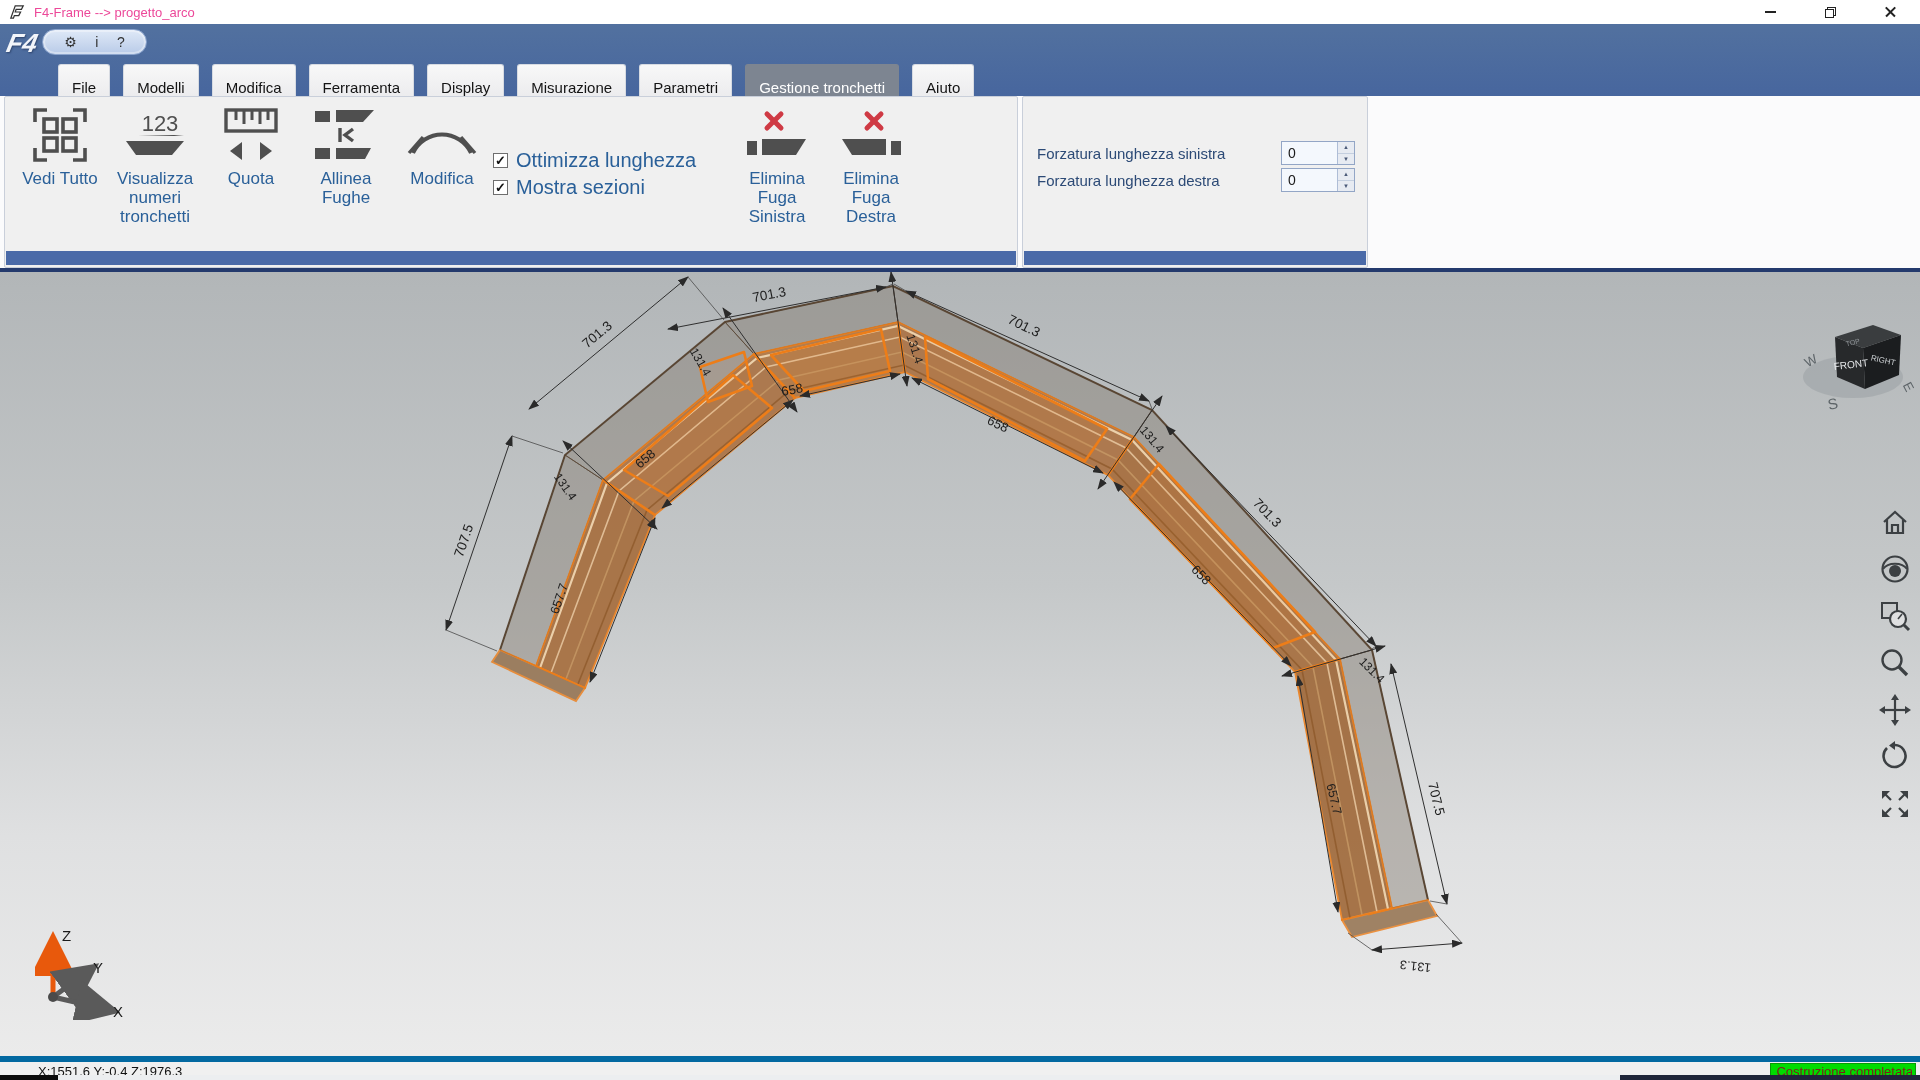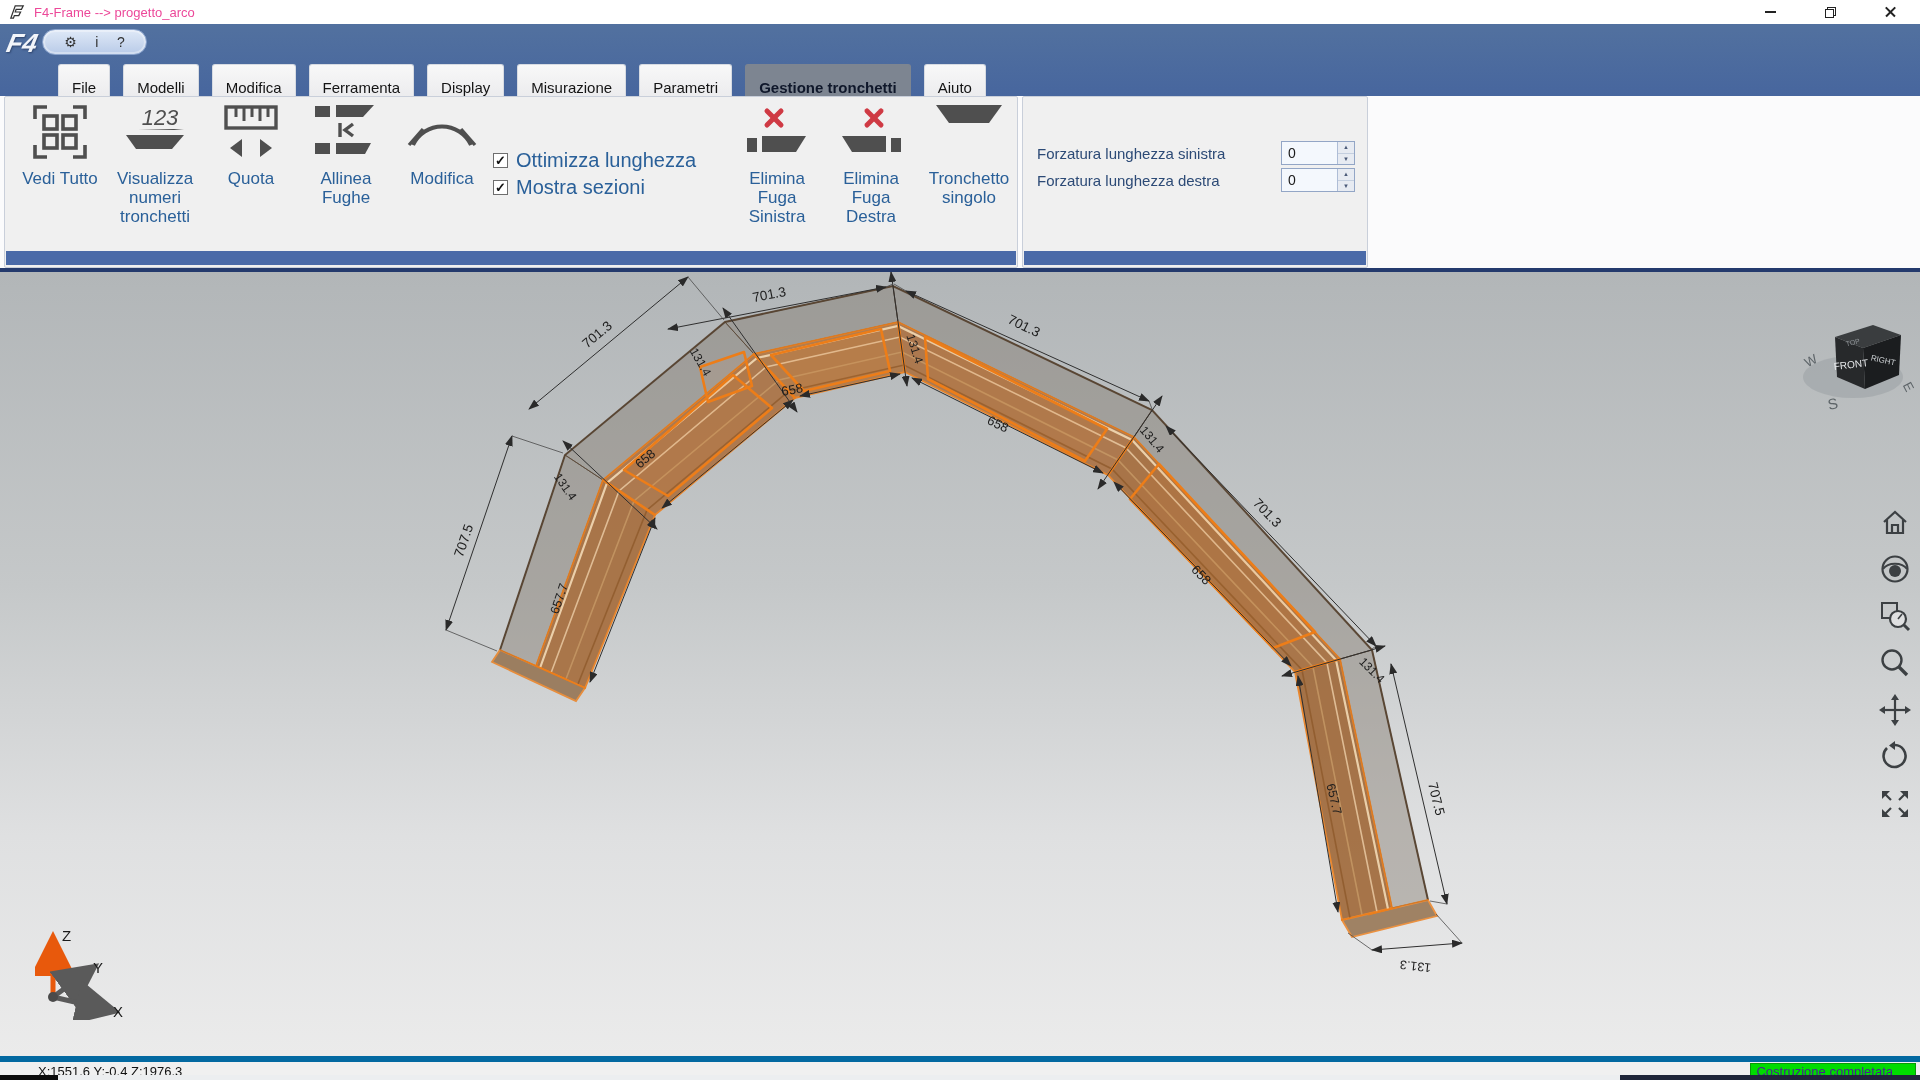--- a/index.html
+++ b/index.html
@@ -23,32 +23,32 @@
 
   
   #ribbonhead { position:absolute; left:0; top:24px; width:1920px; height:72px; background:linear-gradient(#52719f,#47669e); }
   #applogo { position:absolute; left:6px; top:4px; width:42px; height:40px; color:#f2f5fa; font-style:italic; font-weight:bold; font-size:26px; transform:skewX(-12deg); text-shadow:1px 1px 2px #2c426b; }
   #qat { position:absolute; left:42px; top:5px; width:105px; height:26px; background:linear-gradient(#dfe9f7,#b9cbe8); border:1.5px solid #8ba4cd; border-radius:13px; box-shadow:0 0 0 2px rgba(255,255,255,.35) inset; display:flex; align-items:center; justify-content:space-around; padding:0 12px; }
   .qat-it { font-size:14px; color:#333; line-height:22px; }
 
   
   #tabs { position:absolute; left:58px; bottom:0; display:flex; gap:13px; }
   .tab { padding:7px 13px; height:32px; line-height:31px; font-size:15px; color:#141414; background:linear-gradient(#f8f8f8,#ececee); border:1px solid #d7dbe2; border-bottom:none; border-radius:3px 3px 0 0; }
-  .tab.active { background:#7d8591; color:#0f172a; border-color:#7d8591;font-weight:bold; }
+  .tab.active { background:#7d8591; color:#ffffff; border-color:#7d8591; }
 
   
   #ribbonbody { position:absolute; left:0; top:96px; width:1920px; height:176px; background:#fbfbfc; }
   .rgroup { position:absolute; top:0; height:172px; background:#f0f0f0; border:1px solid #c9cfda; border-radius:2px; }
   #group1 { left:4px; width:1014px; }
   #group2 { left:1022px; width:346px; }
   .groupbar { position:absolute; left:1px; right:1px; bottom:2px; height:14px; background:#4a6aa8; }
   #ribbonline { position:absolute; left:0; top:268px; width:1920px; height:4px; background:#243a6d; }
 
   .rbtn { position:absolute; top:6px; display:flex; flex-direction:column; align-items:center; }
-  .rbtn .ric { height:64px; display:flex; align-items:flex-start; justify-content:center;font-style:italic; }
+  .rbtn .ric { height:64px; display:flex; align-items:center; justify-content:center; }
   .rbtn .lbl { margin-top:2px; font-size:17px; line-height:19px; color:#2a6099; text-align:center; white-space:pre-line; }
   .cbrow { position:absolute; left:488px; display:flex; align-items:center; gap:8px; }
   .cbbox { width:15px; height:15px; background:#fff; border:1px solid #6e6e6e; font-size:13px; line-height:13px; font-weight:bold; color:#111; text-align:center; }
   .cblbl { font-size:20px; color:#2a6099; }
 
   .frow { position:absolute; left:14px; display:flex; align-items:center; width:318px; }
   .flbl { font-size:15px; color:#2c4a76; flex:1; }
   .spin { display:flex; width:74px; height:24px; border:1px solid #93a6c6; background:#f4f8fd; }
   .spin .val { flex:1; font-size:14px; color:#1a1a1a; padding:3px 0 0 6px; }
   .spin .btns { width:17px; border-left:1px solid #aebdd6; display:flex; flex-direction:column; }
@@ -58,21 +58,21 @@
   
   #viewport { position:absolute; left:0; top:272px; width:1920px; height:784px; background:linear-gradient(#b2b6b8 0%,#c5c8c9 40%,#dfe0e1 72%,#ebebeb 100%); }
   #scene { position:absolute; left:0; top:0; }
 
   
   .vtool { position:absolute; left:1876px; width:38px; height:38px; display:flex; align-items:center; justify-content:center; }
 
   
   #statusbar { position:absolute; left:0; top:1056px; width:1920px; height:19px; background:#f0f0f0; border-top:6px solid #0369a1; }
   #coords { position:absolute; left:38px; top:2px; font-size:13px; color:#111; }
-  #badge { position:absolute; right:4px; top:1px; background:#00dc00; border:1px solid #079907; color:#4c1d95; font-size:13px; padding:0px 22px 1px 5px; }
+  #badge { position:absolute; right:4px; top:1px; background:#00dc00; border:1px solid #079907; color:#7f1d1d; font-size:13px; padding:0px 2px 1px 5px; }
   #bottomstrip { position:absolute; left:0; top:1075px; width:1920px; height:5px; background:#eceef0; }
   #bottomstrip .bs-l { position:absolute; left:0; top:0; width:58px; height:5px; background:#0c0c0c; }
   #bottomstrip .bs-r { position:absolute; right:0; top:0; width:300px; height:5px; background:#20263a; }
 
   svg text { font-family:"Liberation Sans", sans-serif; }
 </style>
 </head>
 <body>
 
 <div id="app">
@@ -235,29 +235,20 @@
             </g>
             <path d="M3,33 H47 V49 H13 Z" fill="#4f4f4f"></path>
             <rect x="52" y="35" width="10" height="14" fill="#4f4f4f"></rect>
           </svg>
         </div>
         <div class="lbl">Elimina
 Fuga
 Destra</div>
       </div>
 
-      <div class="rbtn" style="left:918px;width:92px;">
-        <div class="ric">
-          <svg width="70" height="24" viewBox="0 0 70 24">
-            <path d="M2,2 H68 L55,20 H15 Z" fill="#4f4f4f"></path>
-          </svg>
-        </div>
-        <div class="lbl">Tronchetto
-singolo</div>
-      </div>
 
       <div class="groupbar"></div>
     </div>
 
     <div class="rgroup" id="group2">
       <div class="frow" style="top:44px;">
         <span class="flbl">Forzatura lunghezza sinistra</span>
         <div class="spin">
           <div class="val">0</div>
           <div class="btns">

